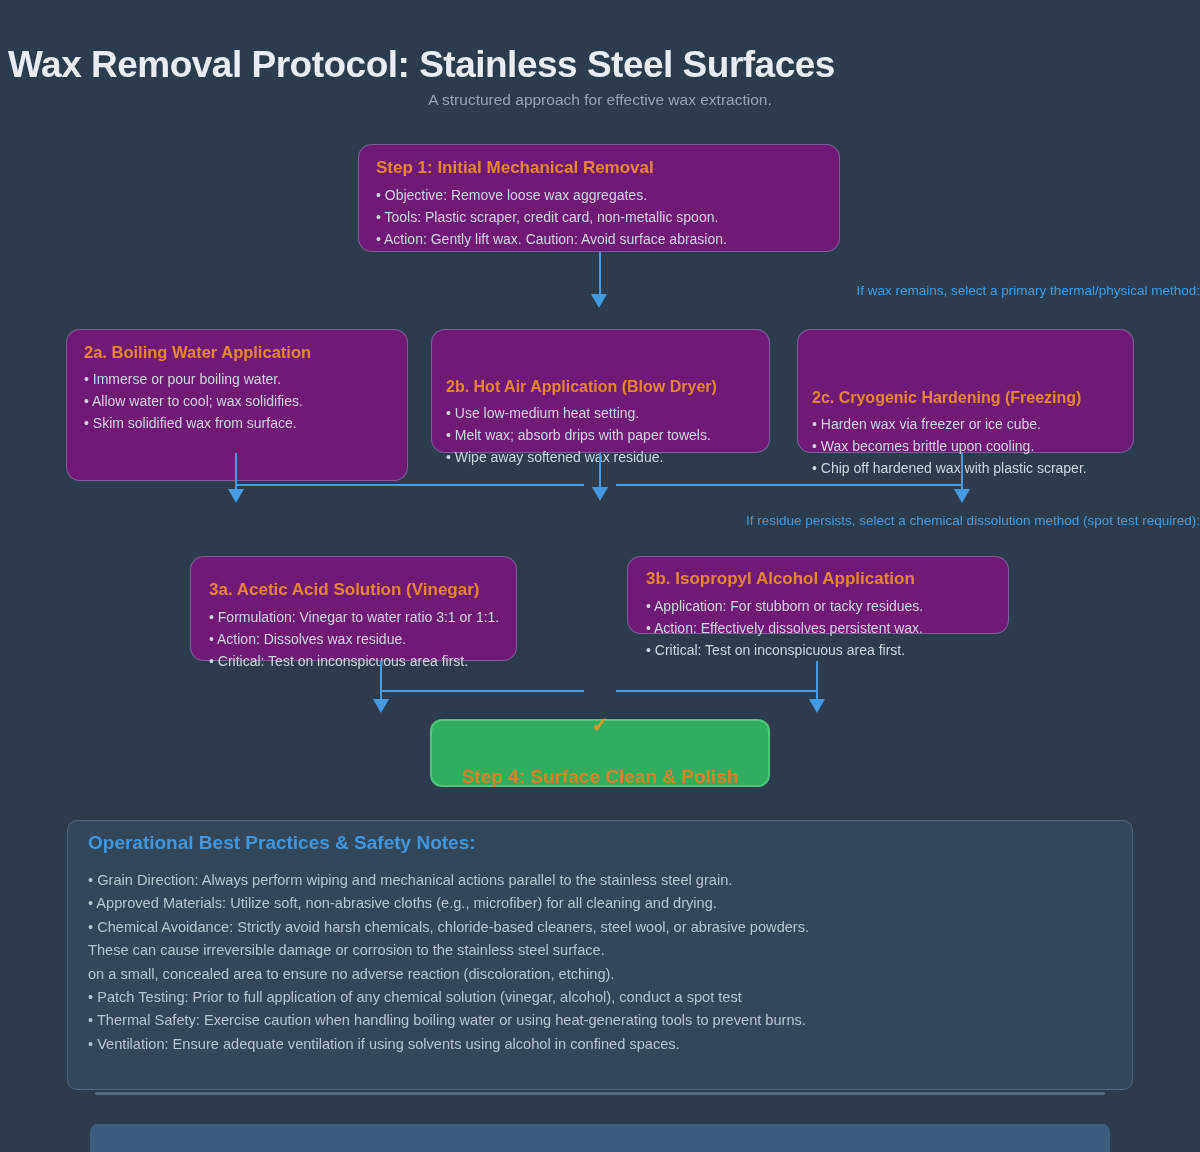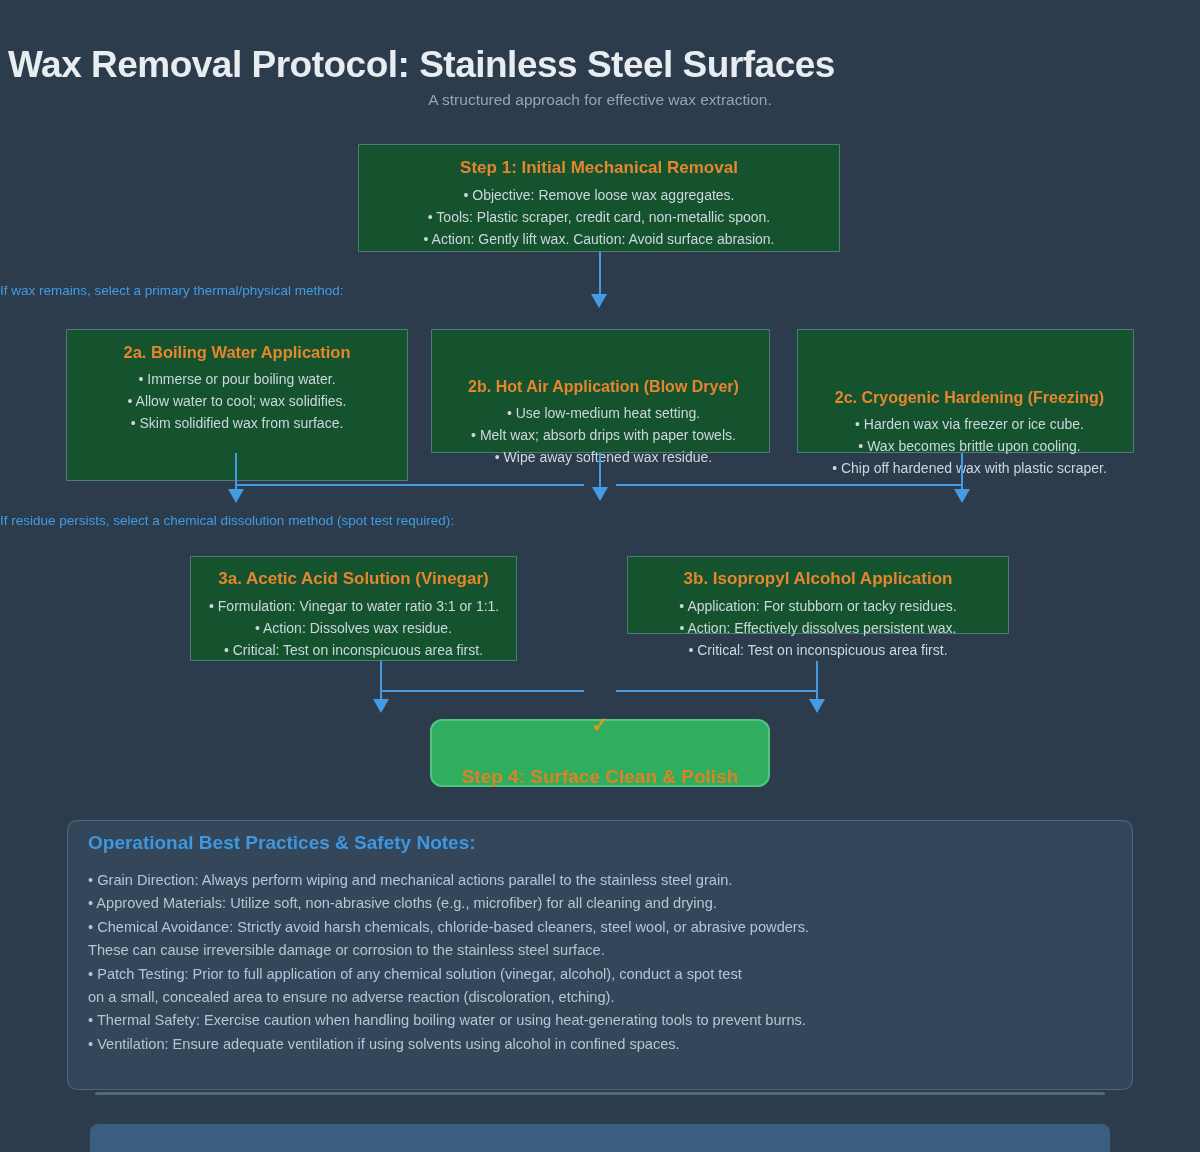--- a/index.html
+++ b/index.html
@@ -10,27 +10,27 @@
   .abs{position:absolute;}
   .page-title{
     left:8px; right:0; top:44px; text-align:left;
     font-size:37px; font-weight:bold; color:#e9edf2; letter-spacing:-0.5px;
   }
   .page-subtitle{
     left:0; right:0; top:91px; text-align:center;
     font-size:15.5px; color:#97a4b0;
   }
   .node{
-    background:#14532d; border:1.5px solid rgba(137,170,200,0.48);
-    border-radius:1px; box-sizing:border-box; padding:13px 17px;text-align:center;
+    background:#701a75; border:1.5px solid rgba(137,170,200,0.48);
+    border-radius:14px; box-sizing:border-box; padding:13px 17px;
   }
   .node-title{ font-size:16.5px; font-weight:bold; color:#e5862e; margin-bottom:7px; white-space:nowrap;}
   .node-bullet{ font-size:14px; color:#cdd6de; line-height:21.8px; white-space:nowrap;}
   .flow-label{
-    left:0; right:0; text-align:left; font-size:13.5px; color:#3e9de6;
+    left:0; right:0; text-align:right; font-size:13.5px; color:#3e9de6;
   }
   .vline{ width:2px; background:#459be3; }
   .hline{ height:2px; background:#459be3; }
   .arrowhead{
     width:0; height:0;
     border-left:8px solid transparent; border-right:8px solid transparent;
     border-top:14px solid #459be3;
   }
   .success-box{
     left:430px; top:719px; width:340px; height:68px;
@@ -107,21 +107,21 @@
   <div class="abs vline" style="left:235px; top:453px; height:37px;"></div>
   <div class="abs vline" style="left:599px; top:453px; height:35px;"></div>
   <div class="abs vline" style="left:961px; top:453px; height:37px;"></div>
   <div class="abs hline" style="left:236px; top:484px; width:348px;"></div>
   <div class="abs hline" style="left:616px; top:484px; width:346px;"></div>
   <div class="abs arrowhead" style="left:228px; top:489px;"></div>
   <div class="abs arrowhead" style="left:592px; top:487px;"></div>
   <div class="abs arrowhead" style="left:954px; top:489px;"></div>
   <div class="abs flow-label" style="top:513px;">If residue persists, select a chemical dissolution method (spot test required):</div>
 
-  <div class="abs node" style="left:190px; top:556px; width:327px; height:105px; padding:12px 18px;">
+  <div class="abs node" style="left:190px; top:556px; width:327px; height:105px; padding:23px 18px;">
     <div class="node-title" style="font-size:17px;">3a. Acetic Acid Solution (Vinegar)</div>
     <div class="node-bullet">• Formulation: Vinegar to water ratio 3:1 or 1:1.</div>
     <div class="node-bullet">• Action: Dissolves wax residue.</div>
     <div class="node-bullet">• Critical: Test on inconspicuous area first.</div>
   </div>
 
   <div class="abs node" style="left:627px; top:556px; width:382px; height:78px; padding:12px 18px;">
     <div class="node-title" style="font-size:17px;">3b. Isopropyl Alcohol Application</div>
     <div class="node-bullet">• Application: For stubborn or tacky residues.</div>
     <div class="node-bullet">• Action: Effectively dissolves persistent wax.</div>
@@ -139,22 +139,22 @@
   <div class="abs success-check">✓</div>
   <div class="abs success-label">Step 4: Surface Clean &amp; Polish</div>
 
   <div class="abs notes-panel"></div>
   <div class="abs notes-heading">Operational Best Practices &amp; Safety Notes:</div>
   <div class="abs notes-body">
     <div class="notes-line">• Grain Direction: Always perform wiping and mechanical actions parallel to the stainless steel grain.</div>
     <div class="notes-line">• Approved Materials: Utilize soft, non-abrasive cloths (e.g., microfiber) for all cleaning and drying.</div>
     <div class="notes-line">• Chemical Avoidance: Strictly avoid harsh chemicals, chloride-based cleaners, steel wool, or abrasive powders.</div>
     <div class="notes-line">These can cause irreversible damage or corrosion to the stainless steel surface.</div>
+    <div class="notes-line">on a small, concealed area to ensure no adverse reaction (discoloration, etching).</div>
     <div class="notes-line">• Patch Testing: Prior to full application of any chemical solution (vinegar, alcohol), conduct a spot test</div>
-    <div class="notes-line">on a small, concealed area to ensure no adverse reaction (discoloration, etching).</div>
     <div class="notes-line">• Thermal Safety: Exercise caution when handling boiling water or using heat-generating tools to prevent burns.</div>
     <div class="notes-line">• Ventilation: Ensure adequate ventilation if using solvents using alcohol in confined spaces.</div>
   </div>
   <div class="abs notes-underline"></div>
 
   <div class="abs bottom-bar"></div>
 
 </div>
 
 </body></html>

